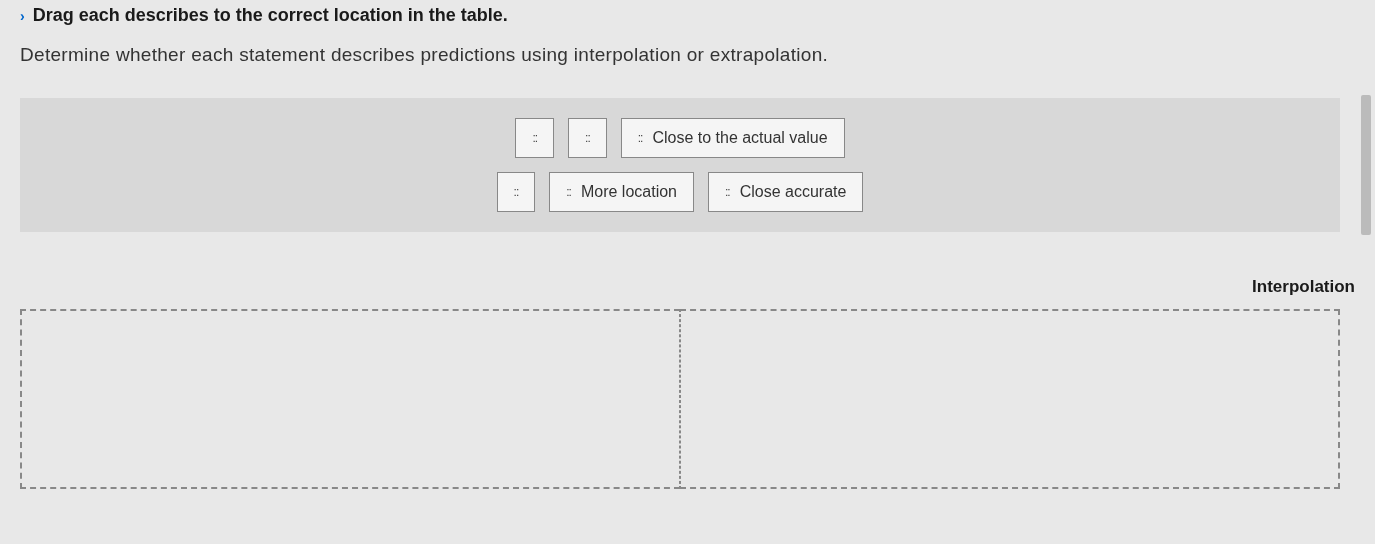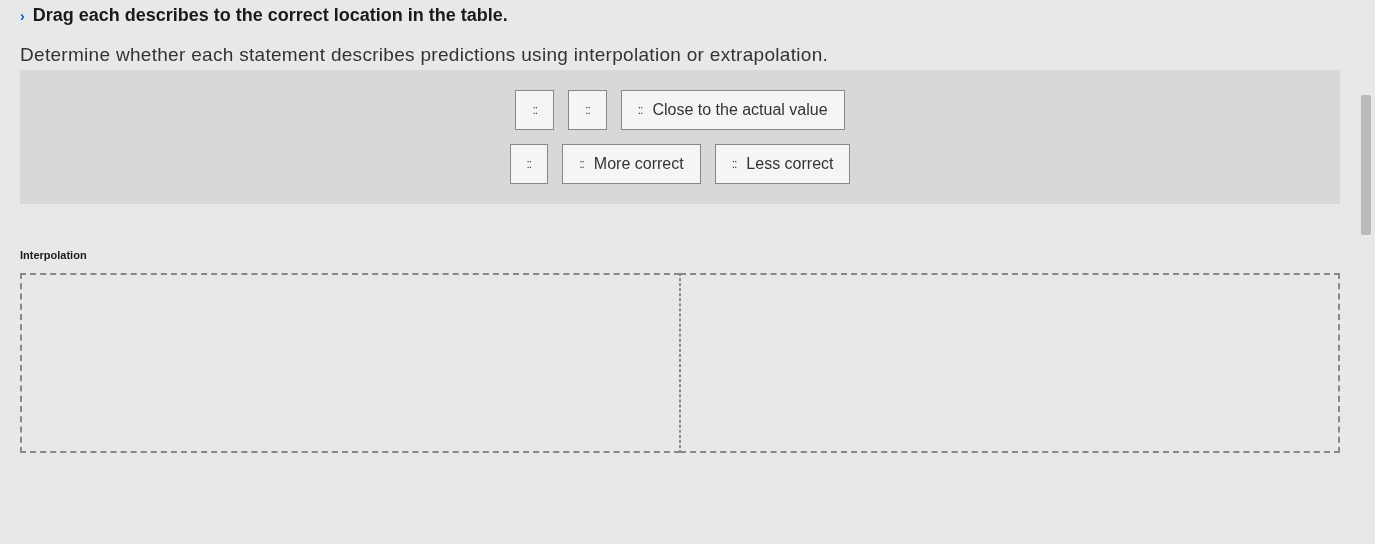--- a/index.html
+++ b/index.html
@@ -25,21 +25,21 @@
       gap: 8px;
     }
     .chevron {
       color: #0066cc;
       font-size: 14px;
       font-weight: bold;
     }
     .question-text {
       font-size: 19px;
       color: #333;
-      margin-bottom: 4px;
+      margin-bottom: 32px;
       letter-spacing: 0.3px;
     }
     .drag-items-container {
       background: #d8d8d8;
       padding: 20px 10px;
       margin-right: 15px;
     }
     .drag-row {
       display: flex;
       justify-content: center;
@@ -67,23 +67,23 @@
       letter-spacing: -1px;
       line-height: 0.5;
     }
     .columns-header {
       display: flex;
       margin-top: 45px;
       margin-bottom: 12px;
     }
     .column-header {
       flex: 1;
-      text-align: left;
+      text-align: right;
       font-weight: bold;
-      font-size: 11px;
+      font-size: 17px;
       color: #1a1a1a;
     }
     .drop-zones {
       display: flex;
       height: 180px;
       margin-right: 15px;
     }
     .drop-zone {
       flex: 1;
       border: 2px dashed #888;
@@ -127,25 +127,25 @@
       <span class="drag-handle">::</span>
       <span>Close to the actual value</span>
     </div>
   </div>
   <div class="drag-row">
     <div class="drag-item">
       <span class="drag-handle">::</span>
     </div>
     <div class="drag-item">
       <span class="drag-handle">::</span>
-      <span>More correct</span>
+      <span>More location</span>
     </div>
     <div class="drag-item">
       <span class="drag-handle">::</span>
-      <span>Less correct</span>
+      <span>Close accurate</span>
     </div>
   </div>
 </div>
 
 <div class="scrollbar-track"></div>
 
 <div class="columns-header">
   <div class="column-header">Interpolation</div>
 </div>
 

